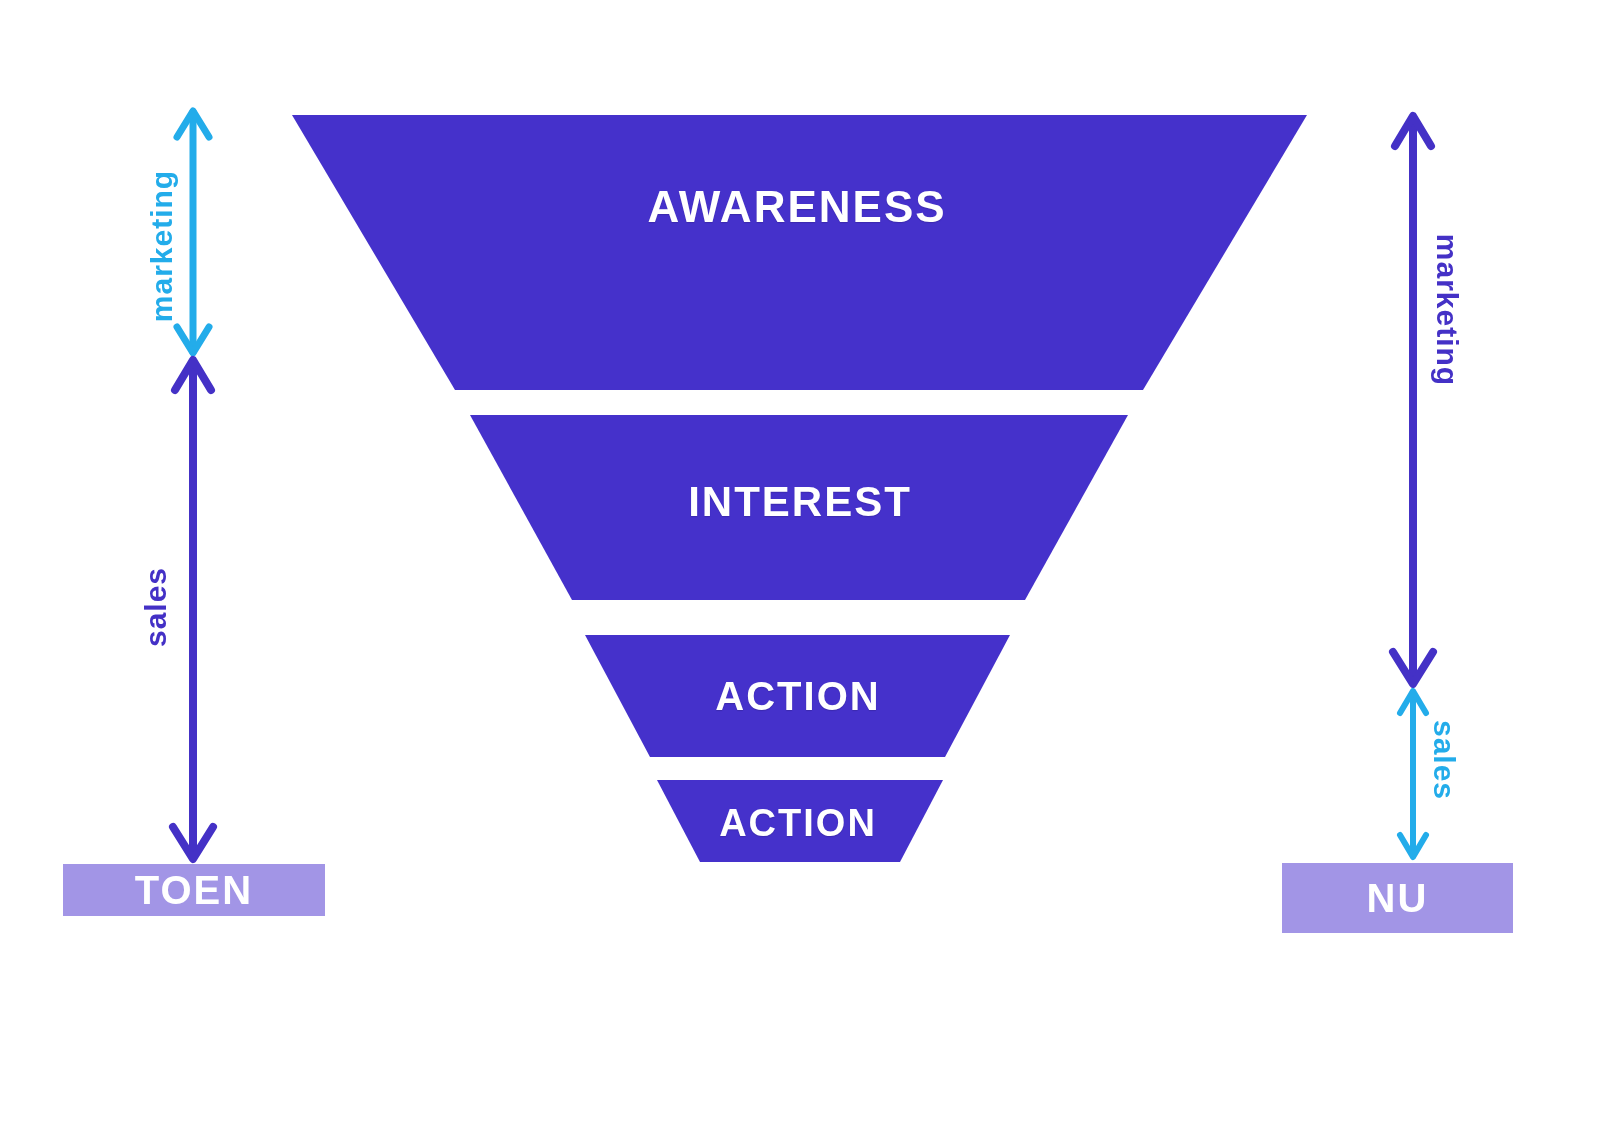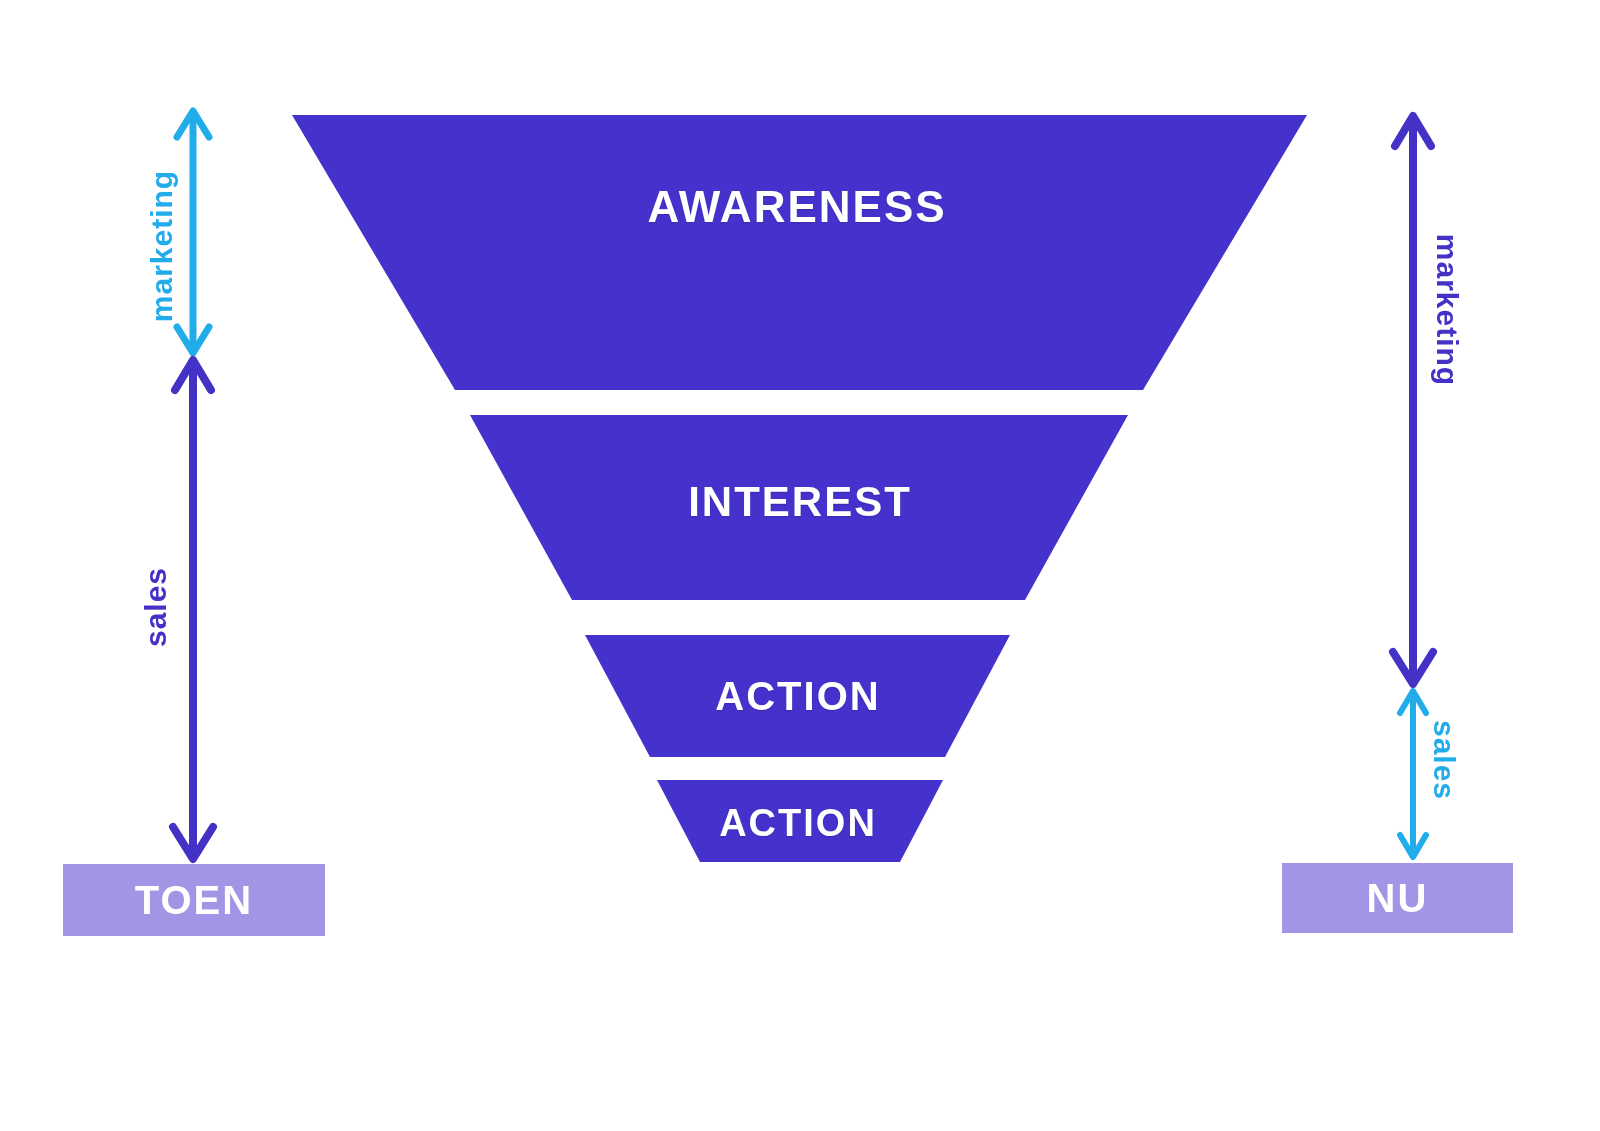--- a/index.html
+++ b/index.html
@@ -52,21 +52,21 @@
     position: absolute;
     background: var(--box-lavender, #A295E6);
     display: flex;
     align-items: center;
     justify-content: center;
     color: var(--stage-text, #ffffff);
     font-weight: 700;
     font-size: 40px;
     letter-spacing: 2px;
   }
-  .box-toen { left: 63px;   top: 864px; width: 262px; height: 72px; }
+  .box-toen { left: 63px;   top: 864px; width: 262px; height: 52px; }
   .box-nu   { left: 1282px; top: 863px; width: 231px; height: 70px; }
 
   .lbl-awareness { left: 797px; top: 207px; font-size: 44px; }
   .lbl-interest  { left: 800px; top: 502px; font-size: 42px; }
   .lbl-desire    { left: 798px; top: 696px; font-size: 40px; }
   .lbl-action    { left: 798px; top: 823px; font-size: 38px; text-align: center; }
 </style>
 </head>
 <body>
 

